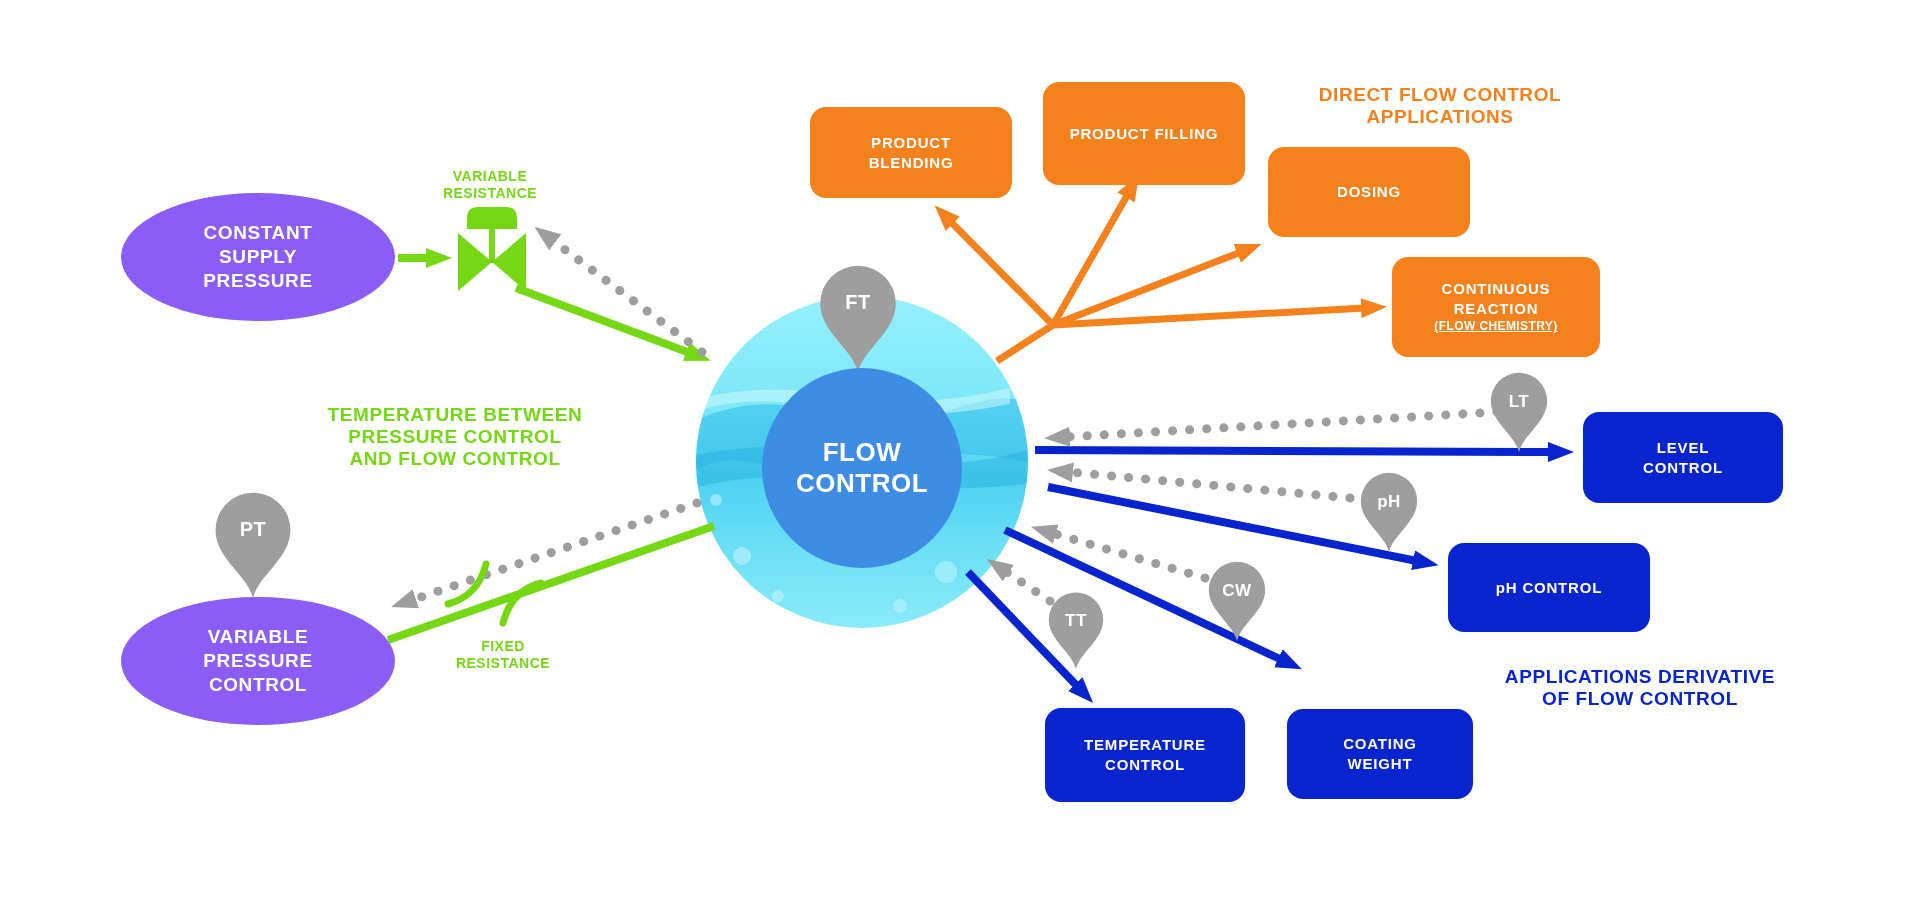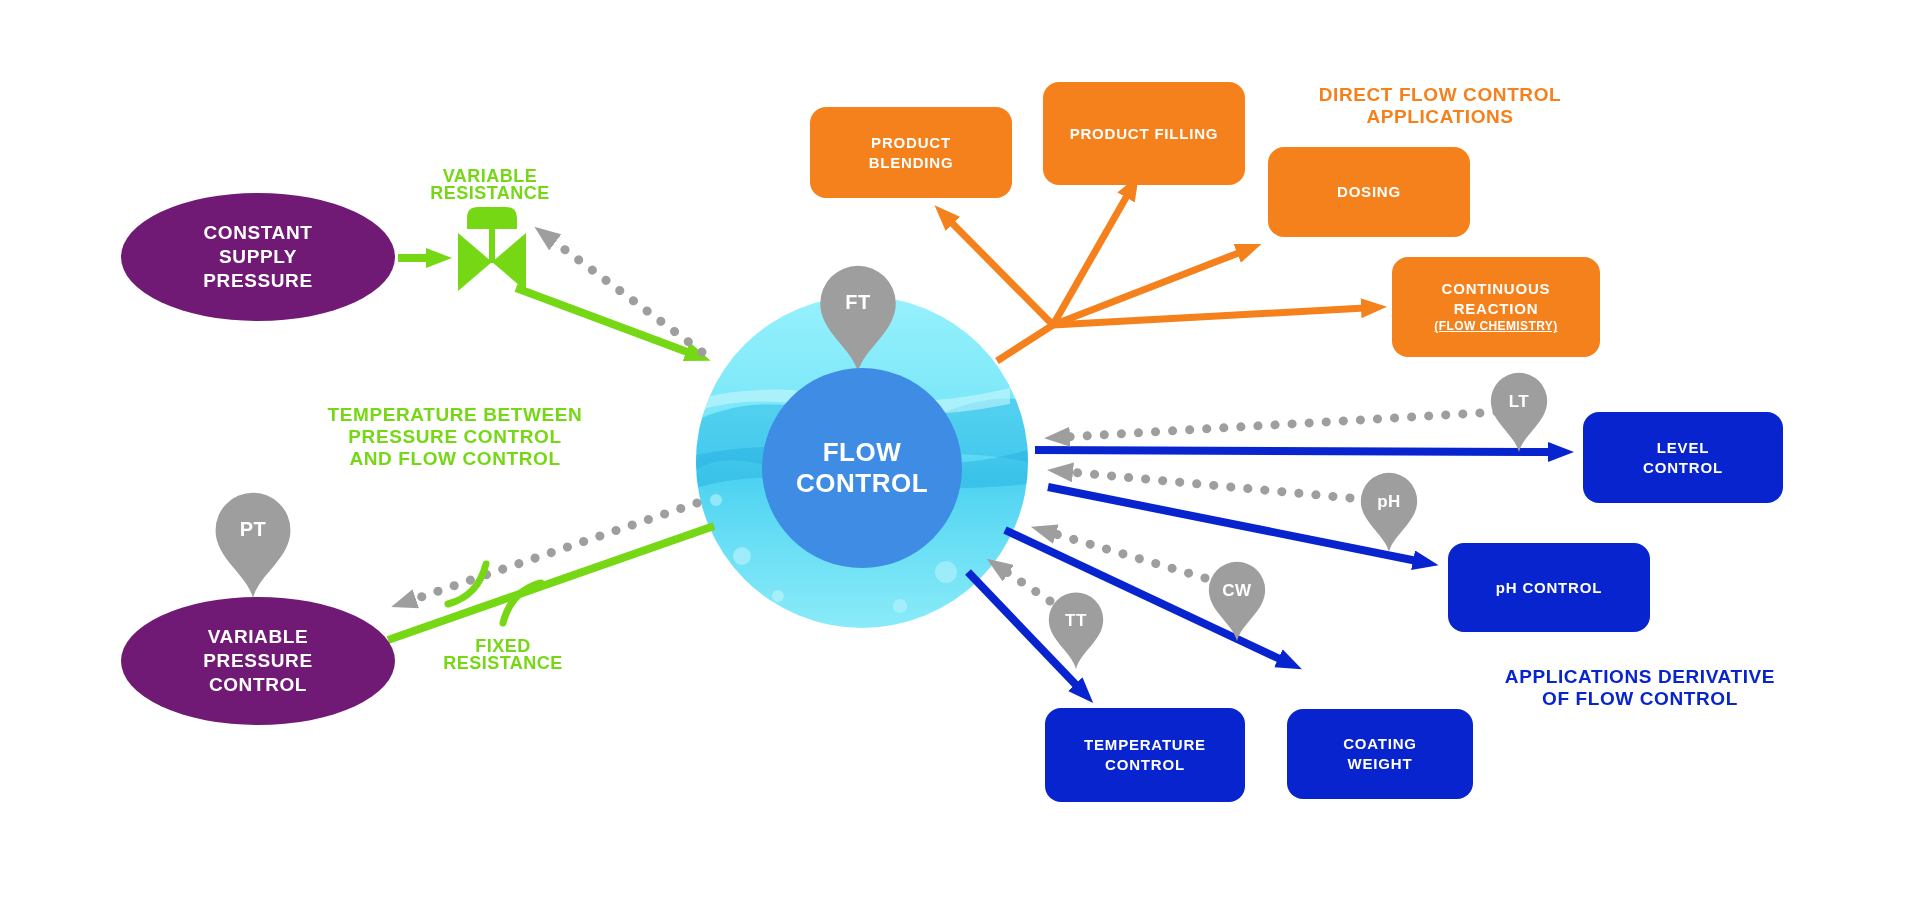--- a/index.html
+++ b/index.html
@@ -1,36 +1,36 @@
 <!DOCTYPE html>
 <html><head>
 <meta charset="utf-8">
 <style>
   html,body{margin:0;padding:0;background:#ffffff;}
   body{font-family:"Liberation Sans", sans-serif;}
   .canvas{position:relative;width:1920px;height:908px;background:#fff;overflow:hidden;}
   .canvas svg{position:absolute;left:0;top:0;z-index:0;}
   .lbl{position:absolute;z-index:2;font-weight:bold;text-align:center;}
   .lbl span{display:block;}
-  .ellipse{position:absolute;z-index:1;background:#701a75;border-radius:50%;
+  .ellipse{position:absolute;z-index:1;background:#8b5cf6;border-radius:50%;
     display:flex;align-items:center;justify-content:center;color:#fff;font-weight:bold;
     font-size:19px;line-height:1.28;text-align:center;letter-spacing:.6px;}
   .ellipse span{display:block;width:172px;}
   .box{position:absolute;z-index:1;border-radius:16px;display:flex;flex-direction:column;
     align-items:center;justify-content:center;color:#fff;font-weight:bold;font-size:15px;
     line-height:1.32;text-align:center;letter-spacing:.8px;}
   .box span{display:block;width:150px;}
   .box .note{font-size:12px;width:180px;letter-spacing:.4px;margin-top:1px;text-decoration:underline;}
   .orange{background:#F5811C;}
   .blue{background:#0824CF;}
   .green-text{color:#76D814;}
   .orange-text{color:#F5811C;}
   .blue-text{color:#0824CF;}
   .heading{font-size:19px;line-height:22px;letter-spacing:.6px;}
-  .small-lbl{font-size:18px;line-height:17px;letter-spacing:.5px;}
+  .small-lbl{font-size:14px;line-height:17px;letter-spacing:.5px;}
   .flow-circle{position:absolute;z-index:1;left:762px;top:368px;width:200px;height:200px;
     border-radius:50%;background:#3E8CE4;display:flex;align-items:center;justify-content:center;
     color:#fff;font-weight:bold;font-size:26px;line-height:1.18;text-align:center;letter-spacing:.5px;}
   .flow-circle span{display:block;width:140px;}
   .pin-label{position:absolute;z-index:2;width:80px;text-align:center;color:#fff;
     font-weight:bold;font-size:20px;letter-spacing:.5px;}
   .pin-label.small{font-size:17px;}
 </style>
 </head>
 <body>

